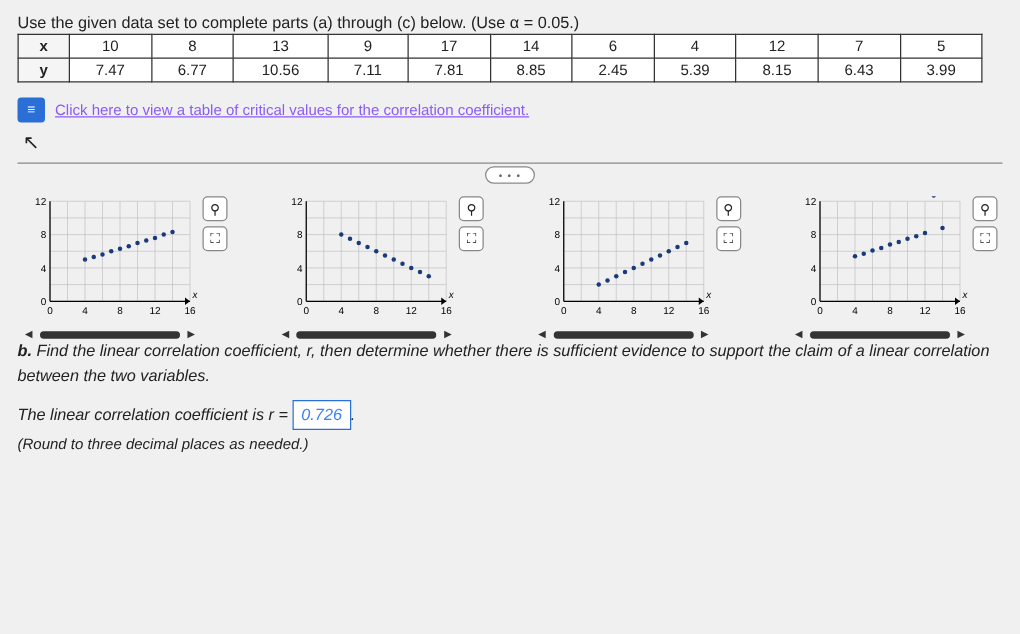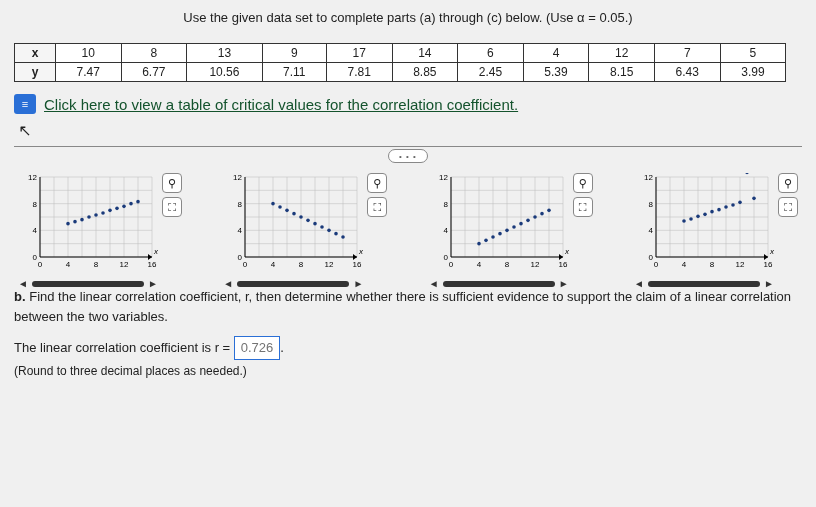--- a/index.html
+++ b/index.html
@@ -11,21 +11,21 @@
     height: 507px;
     overflow: hidden;
     color: #222;
   }
   .page {
     background: #f0f0f0;
     padding: 10px 14px;
     height: 100%;
     position: relative;
   }
-  .instr { margin-bottom: 18px; font-size: 13px; text-align: center; }
+  .instr { margin-bottom: 2px; font-size: 13px; }
   .data-table {
     border-collapse: collapse;
     margin-bottom: 12px;
     width: 98%;
   }
   .data-table td, .data-table th {
     border: 1px solid #333;
     padding: 2px 10px;
     text-align: center;
     font-size: 12px;
@@ -38,21 +38,21 @@
     background: #2a6fd6;
     border-radius: 3px;
     display: flex; align-items: center; justify-content: center;
     color: #fff; font-size: 11px;
   }
   .cursor-box {
     width: 22px; height: 20px;
     display: flex; align-items: center; justify-content: center;
     font-size: 16px;
   }
-  .link-text { color: #14532d; text-decoration: underline; cursor: pointer; font-size: 15px; }
+  .link-text { color: #8b5cf6; text-decoration: underline; cursor: pointer; font-size: 12px; }
   hr.divider { border: none; border-top: 1px solid #888; margin: 6px 0 2px 0; }
   .pill {
     width: 40px; height: 14px;
     border: 1px solid #888; border-radius: 8px;
     background: #fff;
     margin: 0 auto 10px auto;
     display: flex; align-items: center; justify-content: center;
     font-size: 8px; color: #666; letter-spacing: 1px;
   }
   .charts-row {
@@ -79,28 +79,28 @@
   }
   .mini-chart svg { width: 100%; height: 100%; }
   .slider-row {
     display: flex; align-items: center; gap: 4px;
     margin-top: 2px;
   }
   .slider-row .arrow { font-size: 10px; color: #333; }
   .slider-row .track {
     flex: 1; height: 6px; background: #333; border-radius: 3px;
   }
-  .part-b { margin-top: 14px; font-size: 13px; line-height: 1.5; }
+  .part-b { margin-top: 14px; font-size: 13px; line-height: 1.5; font-style: italic; }
   .ans-line { margin-top: 10px; }
   .ans-box {
     display: inline-block;
     border: 1px solid #2a6fd6;
     padding: 1px 6px;
     background: #fff;
-    color: #737373;
+    color: #3b82f6;
     font-size: 13px;
   }
   .hint { margin-top: 2px; font-size: 12px; }
 </style>
 </head>
 <body>
 
 <div class="page">
   <div class="instr">Use the given data set to complete parts (a) through (c) below. (Use α = 0.05.)</div>
 

